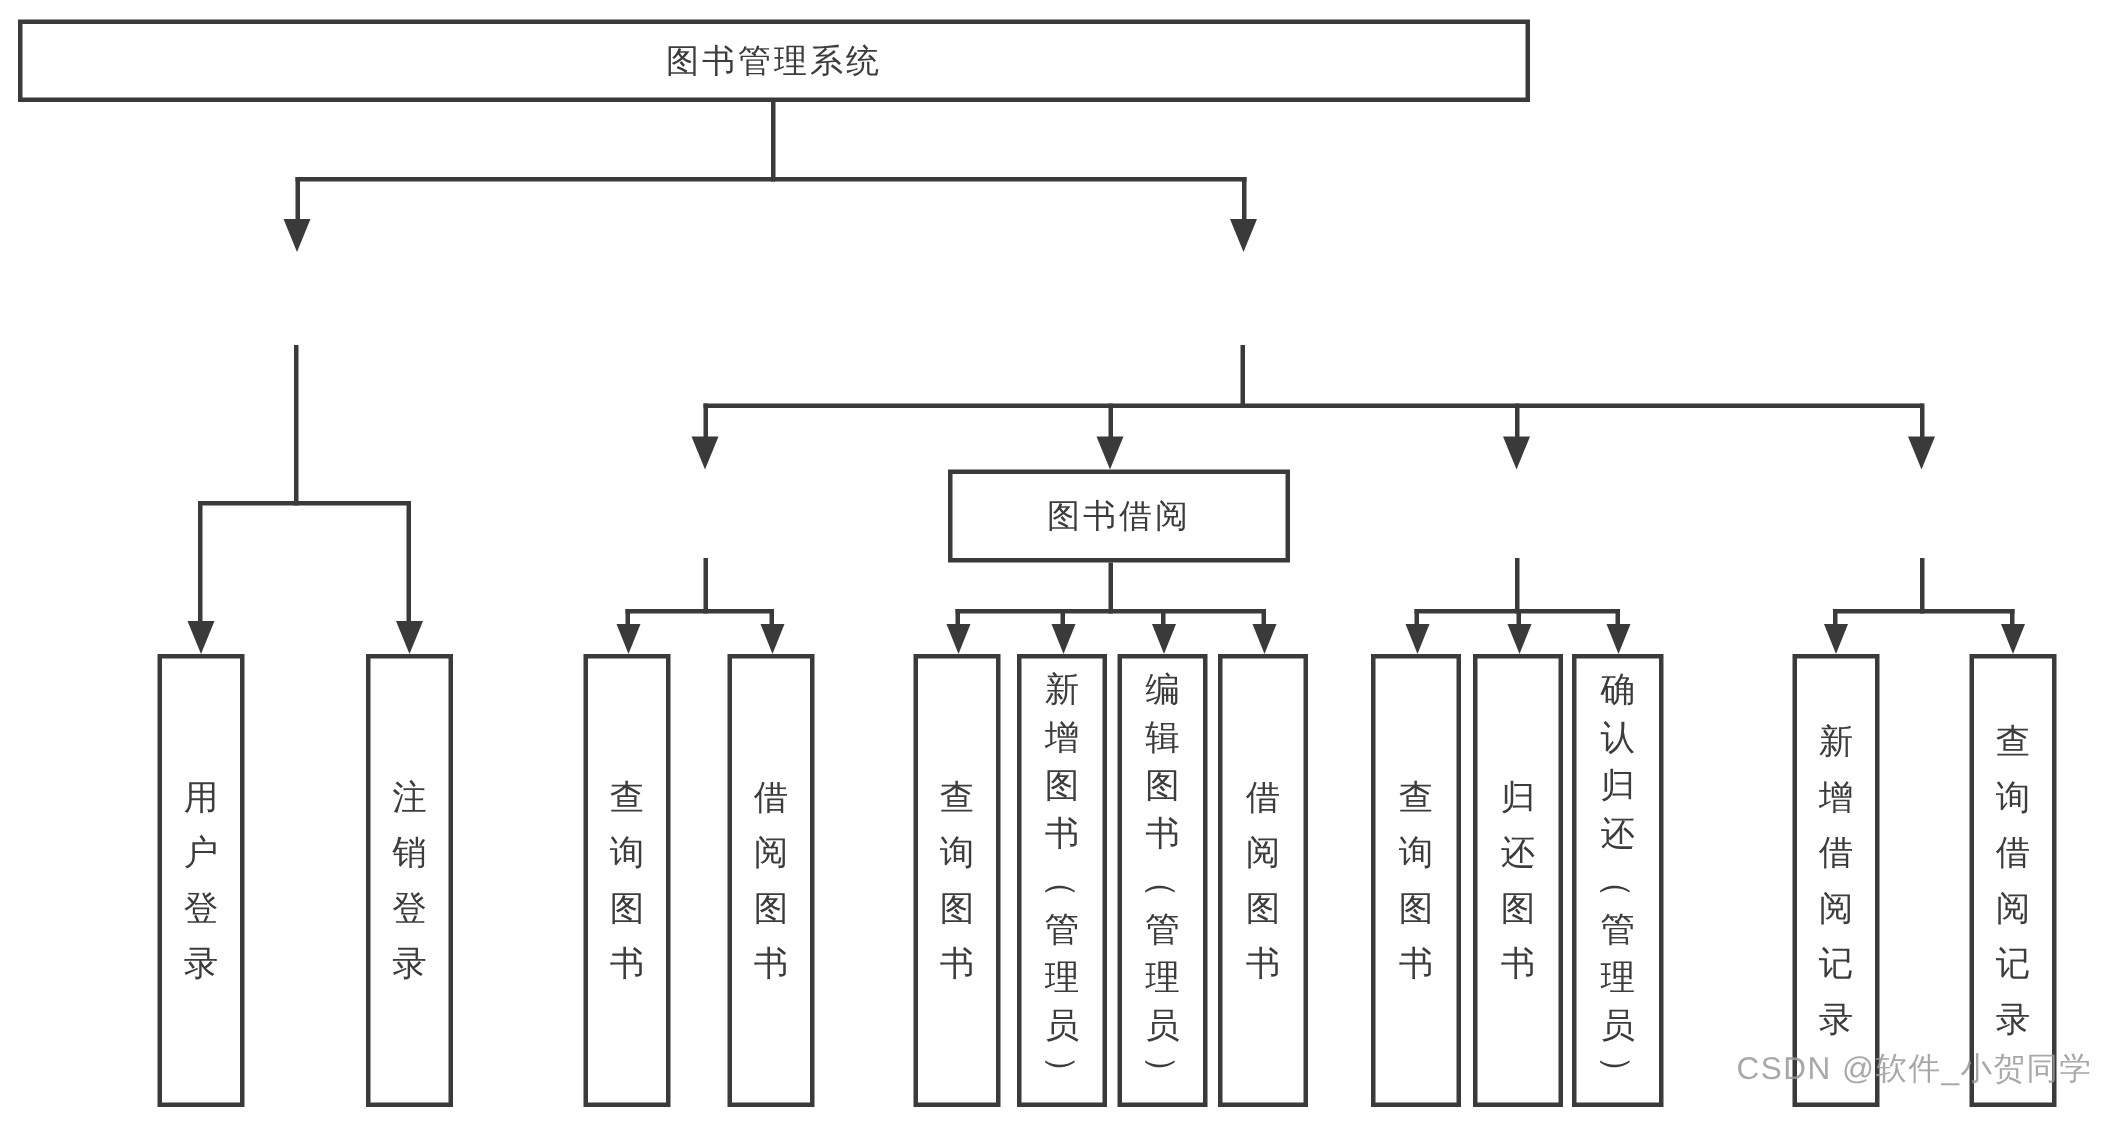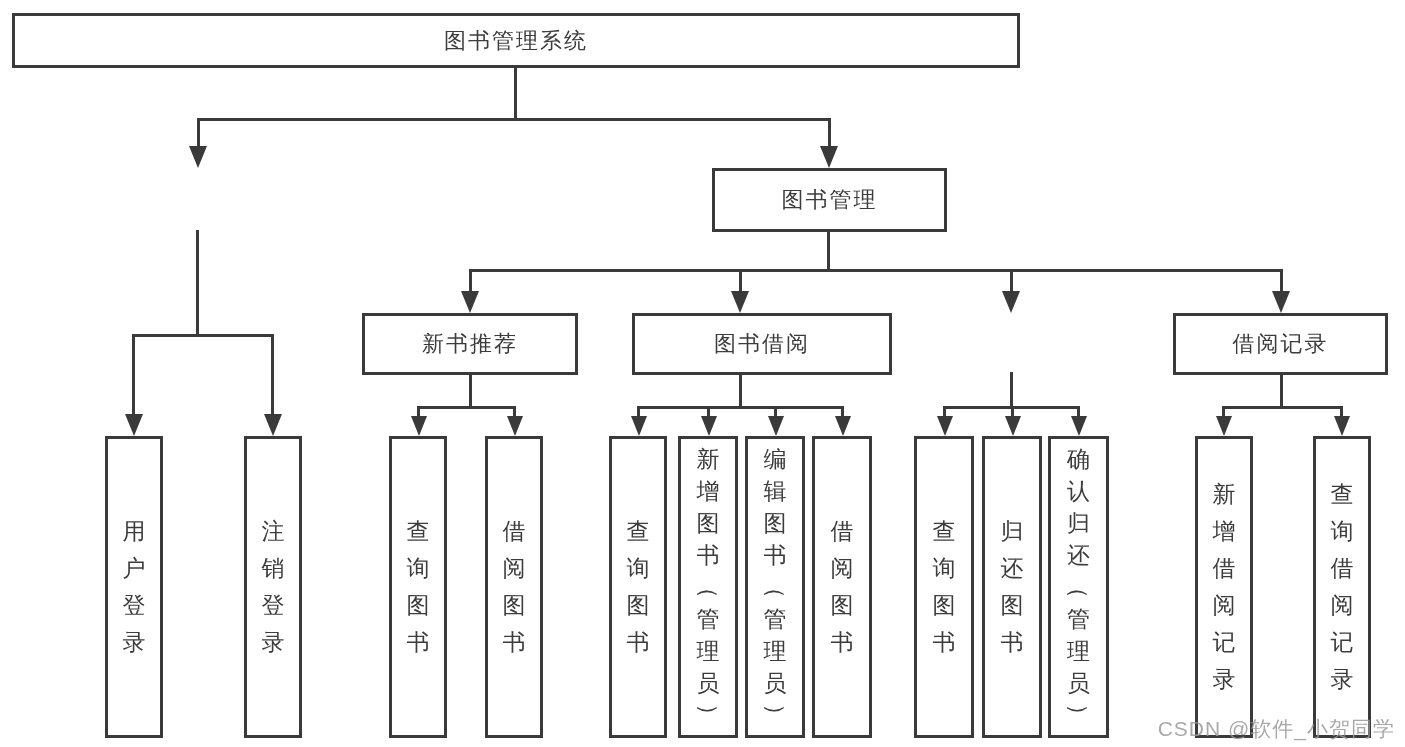--- a/index.html
+++ b/index.html
@@ -31,21 +31,21 @@
   .arw{
     position:absolute;width:0;height:0;
     border-left:9px solid transparent;border-right:9px solid transparent;
     border-top:22px solid var(--line);
   }
   .arw.sm{
     border-left:8px solid transparent;border-right:8px solid transparent;
     border-top:20px solid var(--line);
   }
   .watermark{
-    position:absolute;right:10px;bottom:4px;font-size:21px;color:var(--wm);
+    position:absolute;right:10px;bottom:21px;font-size:21px;color:var(--wm);
     letter-spacing:1px;white-space:nowrap;opacity:.85;
   }
 </style>
 </head>
 <body>
 
 <div class="canvas">
 
   <div class="lv" style="left:514px;top:66px;height:55px"></div>
   <div class="lh" style="left:197px;top:118px;width:634px"></div>
@@ -103,32 +103,23 @@
   <div class="lh" style="left:1222px;top:406px;width:121px"></div>
   <div class="lv" style="left:1222px;top:406px;height:12px"></div>
   <div class="arw sm" style="left:1216px;top:416px"></div>
   <div class="lv" style="left:1340px;top:406px;height:12px"></div>
   <div class="arw sm" style="left:1334px;top:416px"></div>
 
   <div class="node" style="left:12px;top:13px;width:1008px;height:55px">
     <span class="hlabel">图书管理系统</span>
   </div>
 
-  <div class="node" style="left:712px;top:168px;width:235px;height:64px">
-    <span class="hlabel">图书管理</span>
-  </div>
-
-  <div class="node" style="left:362px;top:313px;width:216px;height:62px">
-    <span class="hlabel">新书推荐</span>
-  </div>
-  <div class="node" style="left:632px;top:313px;width:260px;height:62px">
+
+  <div class="node" style="left:632px;top:313px;width:228px;height:62px">
     <span class="hlabel">图书借阅</span>
-  </div>
-  <div class="node" style="left:1173px;top:313px;width:215px;height:62px">
-    <span class="hlabel">借阅记录</span>
   </div>
 
   <div class="node" style="left:105px;top:436px;width:58px;height:302px">
     <span class="vtext">
         <span style="height: 37px; line-height: 37px;">用</span>
         <span style="height: 37px; line-height: 37px;">户</span>
         <span style="height: 37px; line-height: 37px;">登</span>
         <span style="height: 37px; line-height: 37px;">录</span>
       </span>
   </div>

